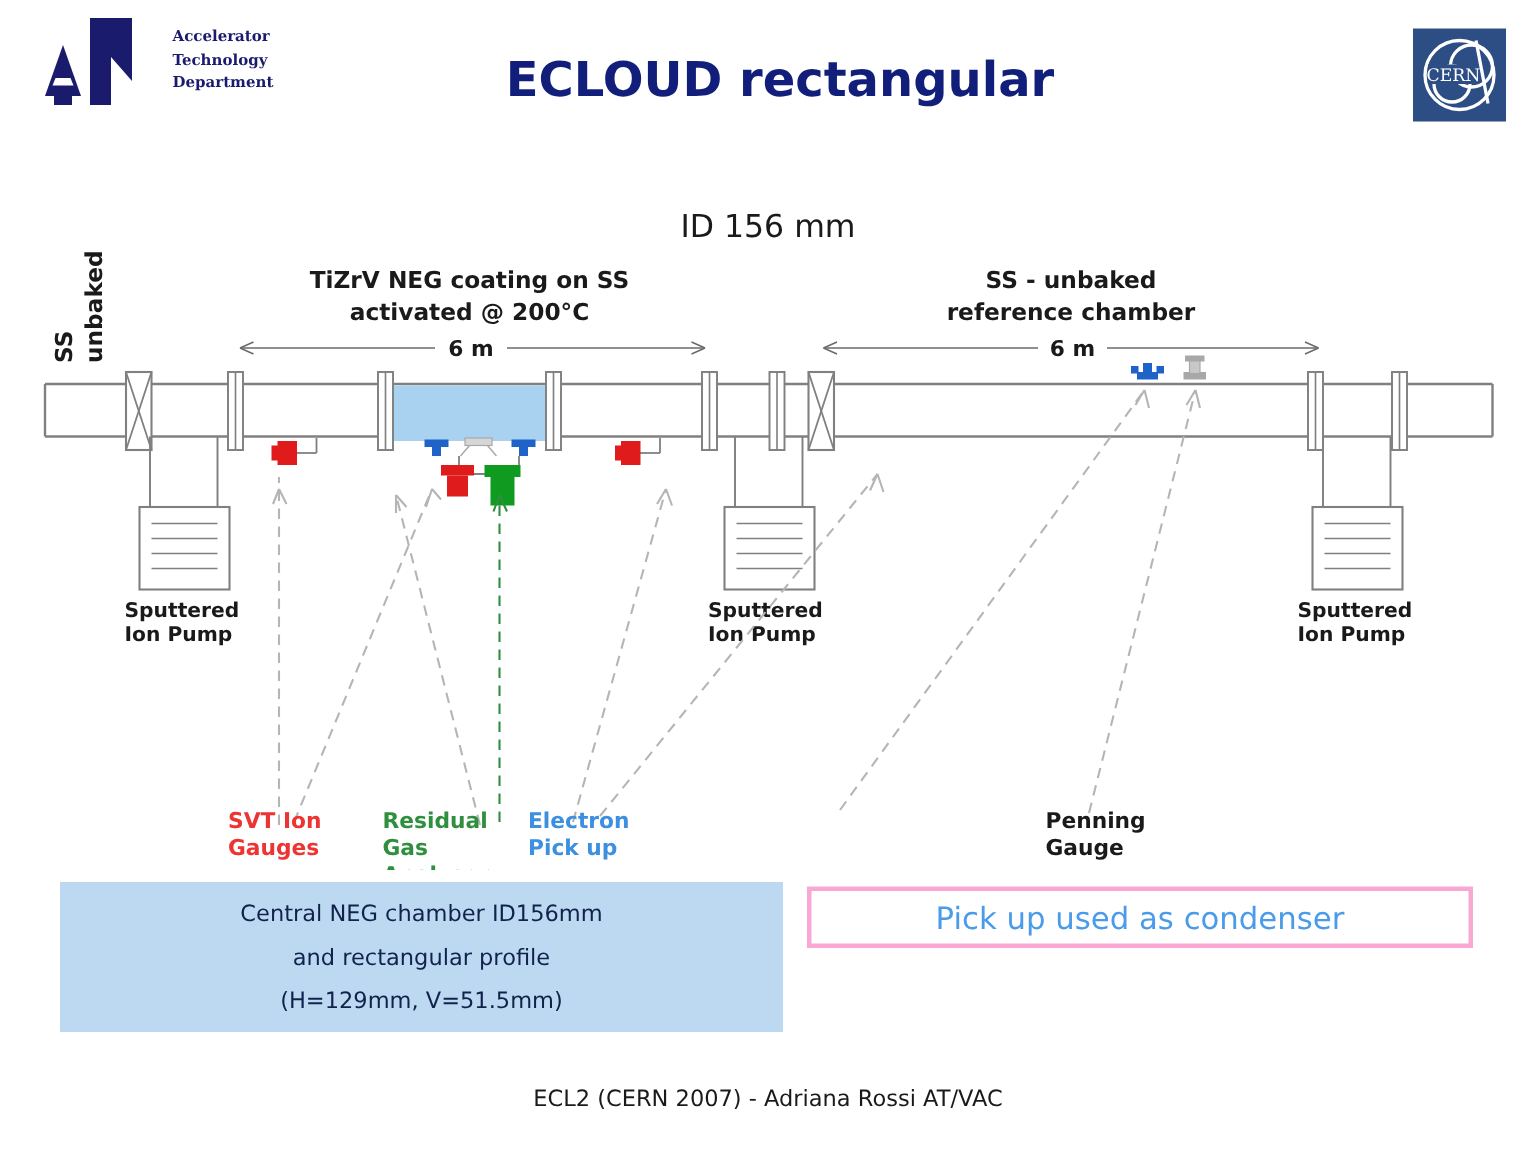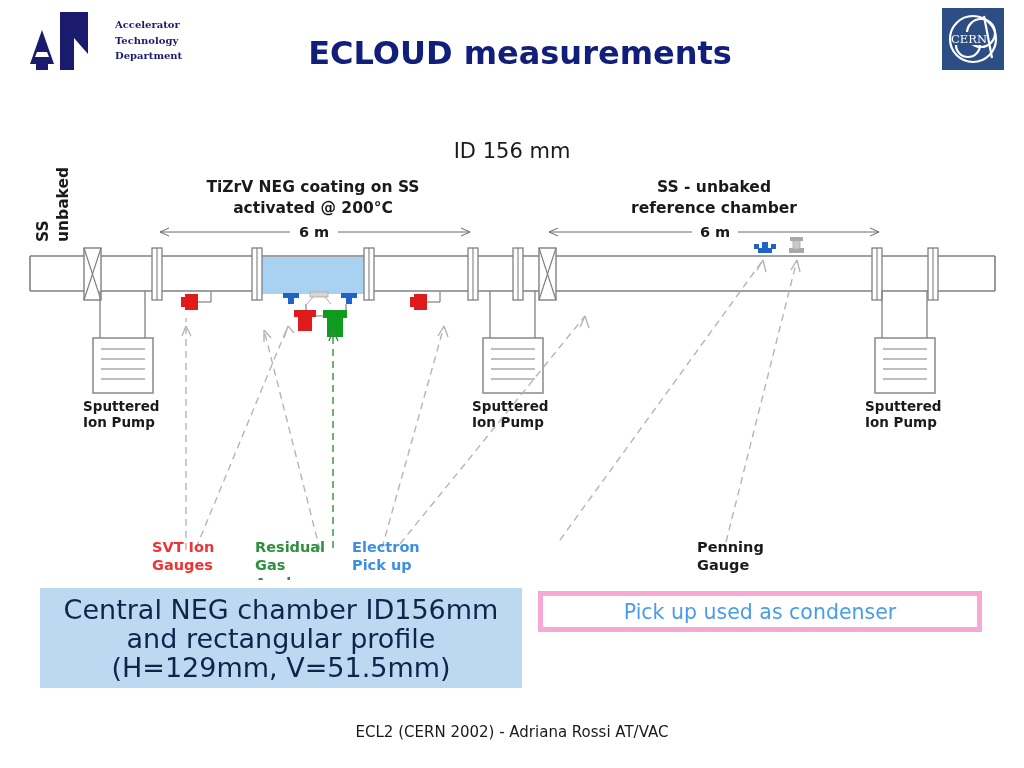--- a/index.html
+++ b/index.html
@@ -26,21 +26,21 @@
     left: 85px; top: 9px;
     font-family: "DejaVu Serif", "Liberation Serif", serif;
     font-weight: bold;
     font-size: 10px;
     line-height: 15.5px;
     color: #1b1b6e;
     white-space: pre-line;
   }
   #cern-logo {
     position: absolute;
-    right: 18px; top: 6px;
+    right: 18px; top: 17px;
     width: 66px; height: 66px;
   }
 
   
   #title {
     position: absolute;
     left: 180px; top: 32px;
     width: 680px;
     text-align: center;
     color: #121f7a;
@@ -58,35 +58,35 @@
   }
   #diagram svg { display: block; }
 
   
   #callout-neg {
     position: absolute;
     left: 40px; top: 588px;
     width: 482px; height: 100px;
     background: #bdd9f2;
     color: #11224b;
-    font-size: 27px;
+    font-size: 15px;
     line-height: 29px;
     text-align: center;
     display: flex;
     align-items: center;
     justify-content: center;
     white-space: pre-line;
     box-sizing: border-box;
   }
   #callout-pickup {
     position: absolute;
     left: 538px; top: 591px;
     width: 444px; height: 41px;
     background: #ffffff;
-    border: 5px solid #f9a8d4;
+    border: 3px solid #f9a8d4;
     color: #4a9bea;
     font-size: 20.5px;
     text-align: center;
     display: flex;
     align-items: center;
     justify-content: center;
     box-sizing: border-box;
   }
 
   
@@ -121,21 +121,21 @@
     <circle cx="33" cy="33" r="23" fill="none" stroke="#ffffff" stroke-width="2.2"></circle>
     <circle cx="41" cy="27" r="14" fill="none" stroke="#ffffff" stroke-width="2.2"></circle>
     <circle cx="28" cy="39" r="12" fill="none" stroke="#ffffff" stroke-width="2.2"></circle>
     <path d="M44 10 L52 52" stroke="#ffffff" stroke-width="2.2" fill="none"></path>
     <rect x="12" y="26" width="34" height="13" fill="#2d4d85"></rect>
     <text x="29" y="37" font-family="'DejaVu Serif','Liberation Serif',serif" font-size="11.5" fill="#ffffff" text-anchor="middle">CERN</text>
   </svg>
 </div>
 
 <div id="title">
-  <div>ECLOUD measurements</div>
+  <div>ECLOUD rectangular</div>
 </div>
 
 <div id="diagram">
 <svg width="1024" height="450" viewBox="0 0 1024 450">
 
   <g>
 
     <line x1="30" y1="126" x2="995" y2="126" stroke="#808080" stroke-width="1.6"></line>
 
     <line x1="30" y1="161" x2="995" y2="161" stroke="#808080" stroke-width="1.6"></line>
@@ -358,13 +358,13 @@
   </g>
 
 </svg>
 </div>
 
 <div id="callout-neg">Central NEG chamber ID156mm
 and rectangular profile
 (H=129mm, V=51.5mm)</div>
 <div id="callout-pickup">Pick up used as condenser</div>
 
-<div id="footer">ECL2 (CERN 2002) - Adriana Rossi AT/VAC</div>
+<div id="footer">ECL2 (CERN 2007) - Adriana Rossi AT/VAC</div>
 
 </body></html>

